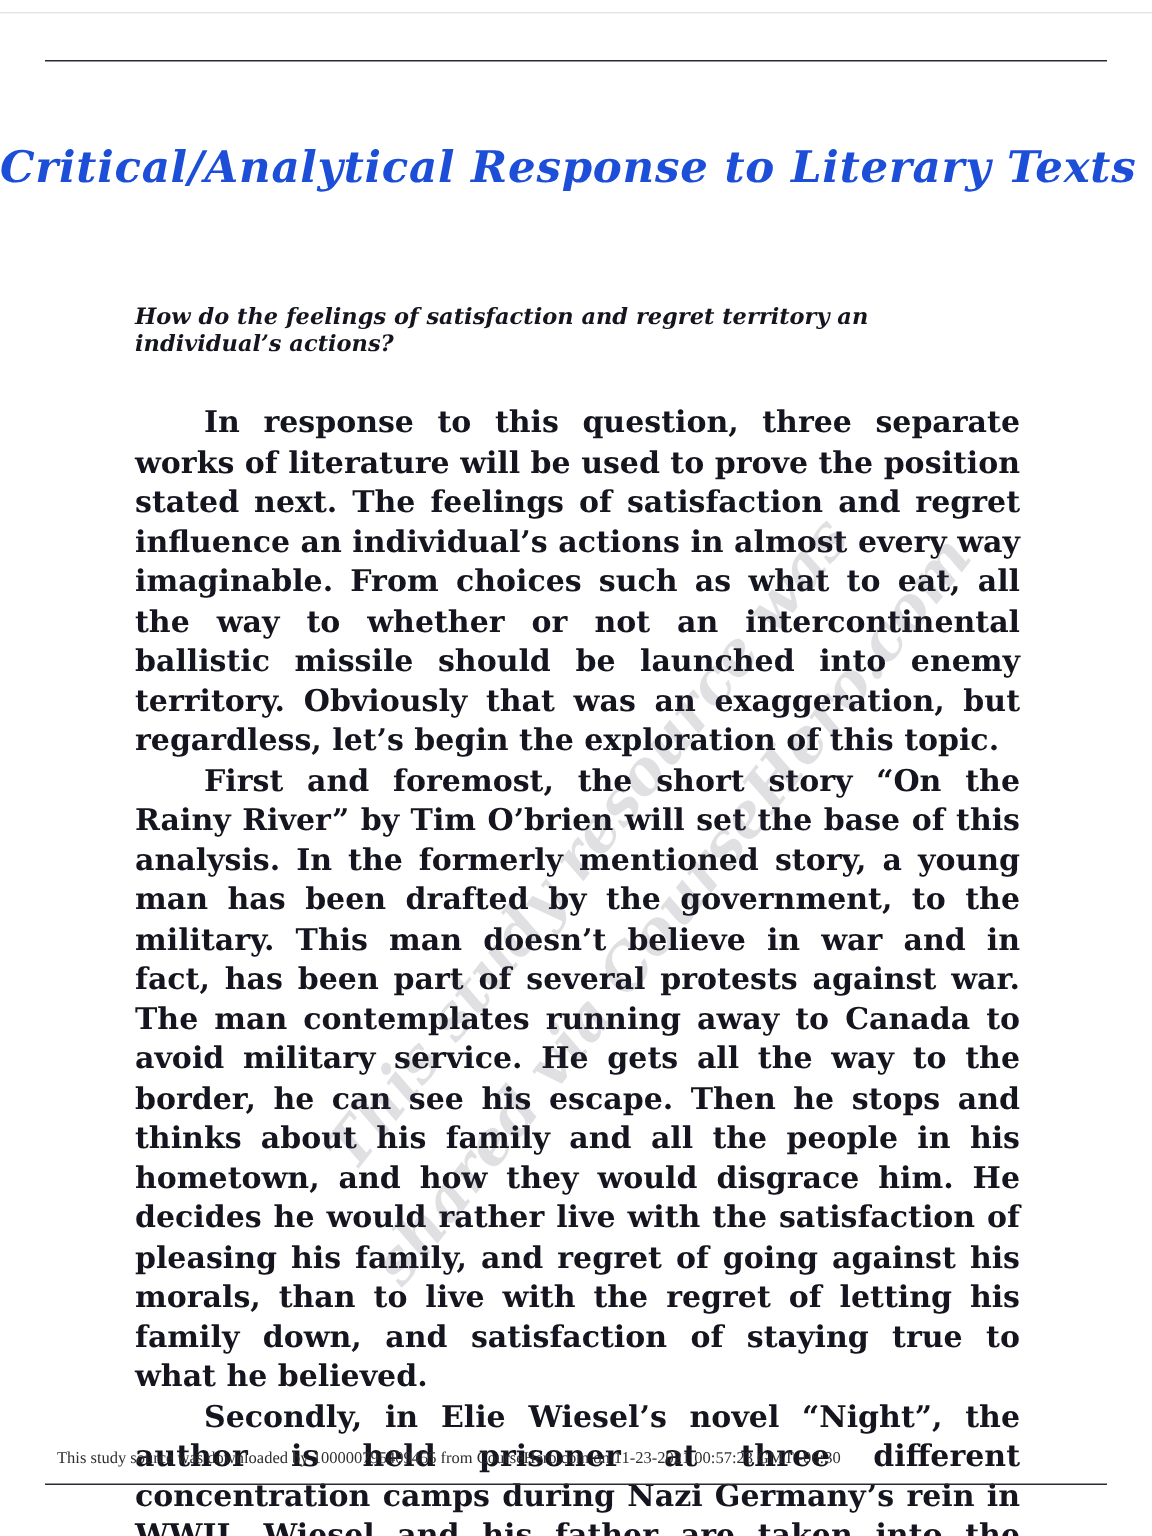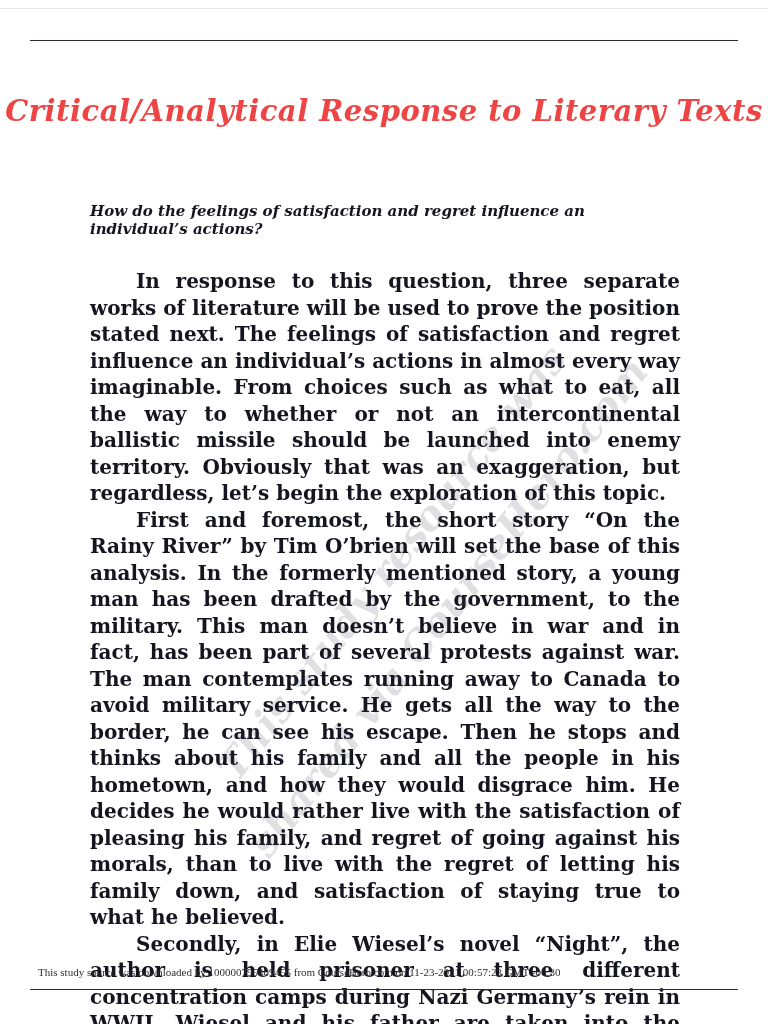--- a/index.html
+++ b/index.html
@@ -28,26 +28,25 @@
     top: 40px;
     left: 30px;
     right: 30px;
     border-top: 1.5px solid #2a2a33;
   }
   .title {
     position: absolute;
     top: 94px;
     left: 0;
     right: 0;
-    text-align: center;
     font-size: 29px;
     font-weight: bold;
     font-style: italic;
     letter-spacing: 0.5px;
-    color: #ef4444;
+    color: #1d4ed8;
   }
   .content {
     position: absolute;
     top: 202px;
     left: 90px;
     right: 88px;
   }
   .question {
     font-size: 15px;
     font-weight: bold;
@@ -112,21 +111,21 @@
   <div class="top-rule"></div>
 
   <div class="title">Critical/Analytical Response to Literary Texts</div>
 
   <div class="watermark">
     <div>This study resource was</div>
     <div>shared via CourseHero.com</div>
   </div>
 
   <div class="content">
-    <div class="question">How do the feelings of satisfaction and regret influence an individual’s actions?</div>
+    <div class="question">How do the feelings of satisfaction and regret territory an individual’s actions?</div>
 
     <p class="body-para">In response to this question, three separate works of literature will be used to prove the position stated next. The feelings of satisfaction and regret influence an individual’s actions in almost every way imaginable. From choices such as what to eat, all the way to whether or not an intercontinental ballistic missile should be launched into enemy territory. Obviously that was an exaggeration, but regardless, let’s begin the exploration of this topic.</p>
 
     <p class="body-para">First and foremost, the short story “On the Rainy River” by Tim O’brien will set the base of this analysis. In the formerly mentioned story, a young man has been drafted by the government, to the military. This man doesn’t believe in war and in fact, has been part of several protests against war. The man contemplates running away to Canada to avoid military service. He gets all the way to the border, he can see his escape. Then he stops and thinks about his family and all the people in his hometown, and how they would disgrace him. He decides he would rather live with the satisfaction of pleasing his family, and regret of going against his morals, than to live with the regret of letting his family down, and satisfaction of staying true to what he believed.</p>
 
     <p class="body-para">Secondly, in Elie Wiesel’s novel “Night”, the author is held prisoner at three different concentration camps during Nazi Germany’s rein in WWII. Wiesel and his father are taken into the camps together. They are separated from the females of their family. Throughout (almost) all of Wiesel’s stay at the camps, he was by his father’s side. Together, they endured many hardships and faced many challenges. One notable choice Wiesel made was whether or not he should touch the electric fence and end his suffering. He decided not to because he didn’t want to leave his father alone in the camps. Another, Wiesel’s father’s friend/relative asked if his family was okay. Wiesel and his father had not heard from them in years, but Wiesel’s father made the decision to lie to him and said that his family is doing just fine. This man said that knowing his</p>
   </div>
 
   <div class="footer-text">This study source was downloaded by 100000795409455 from CourseHero.com on 11-23-2021 00:57:23 GMT -06:30</div>
 

